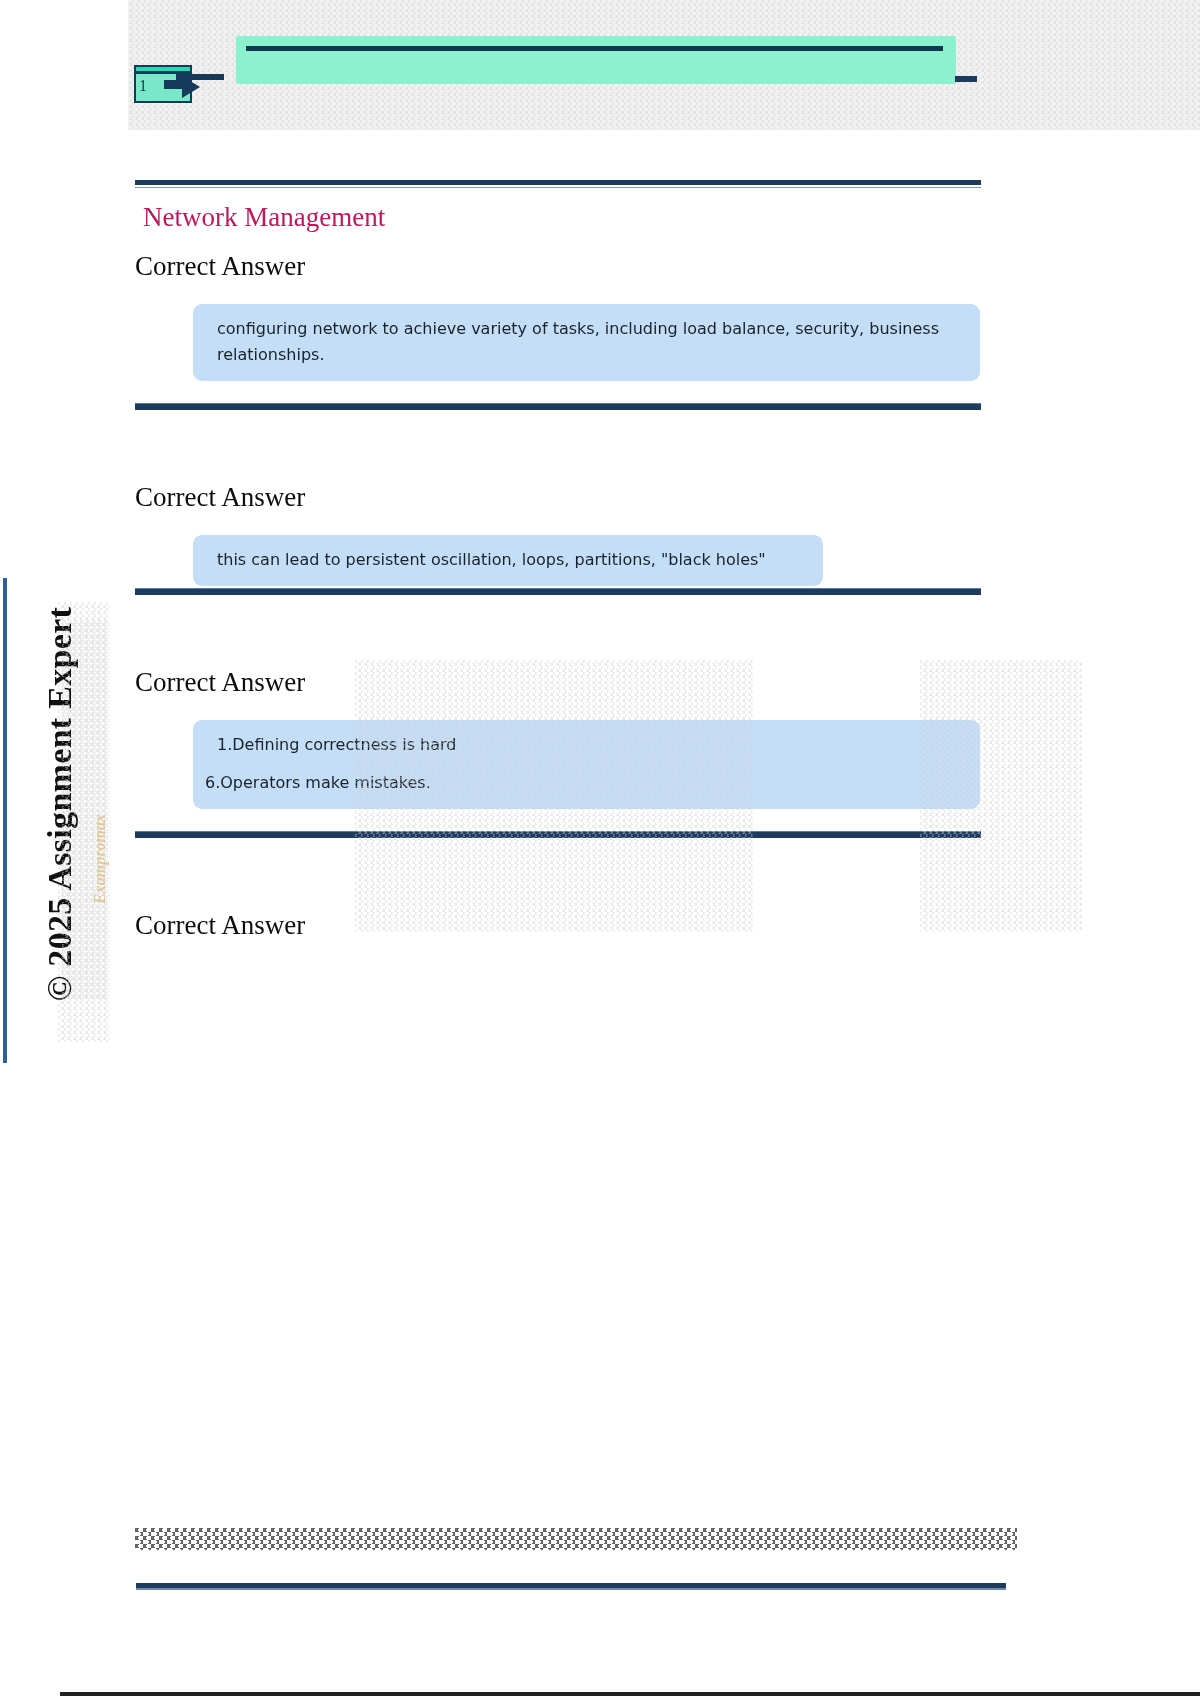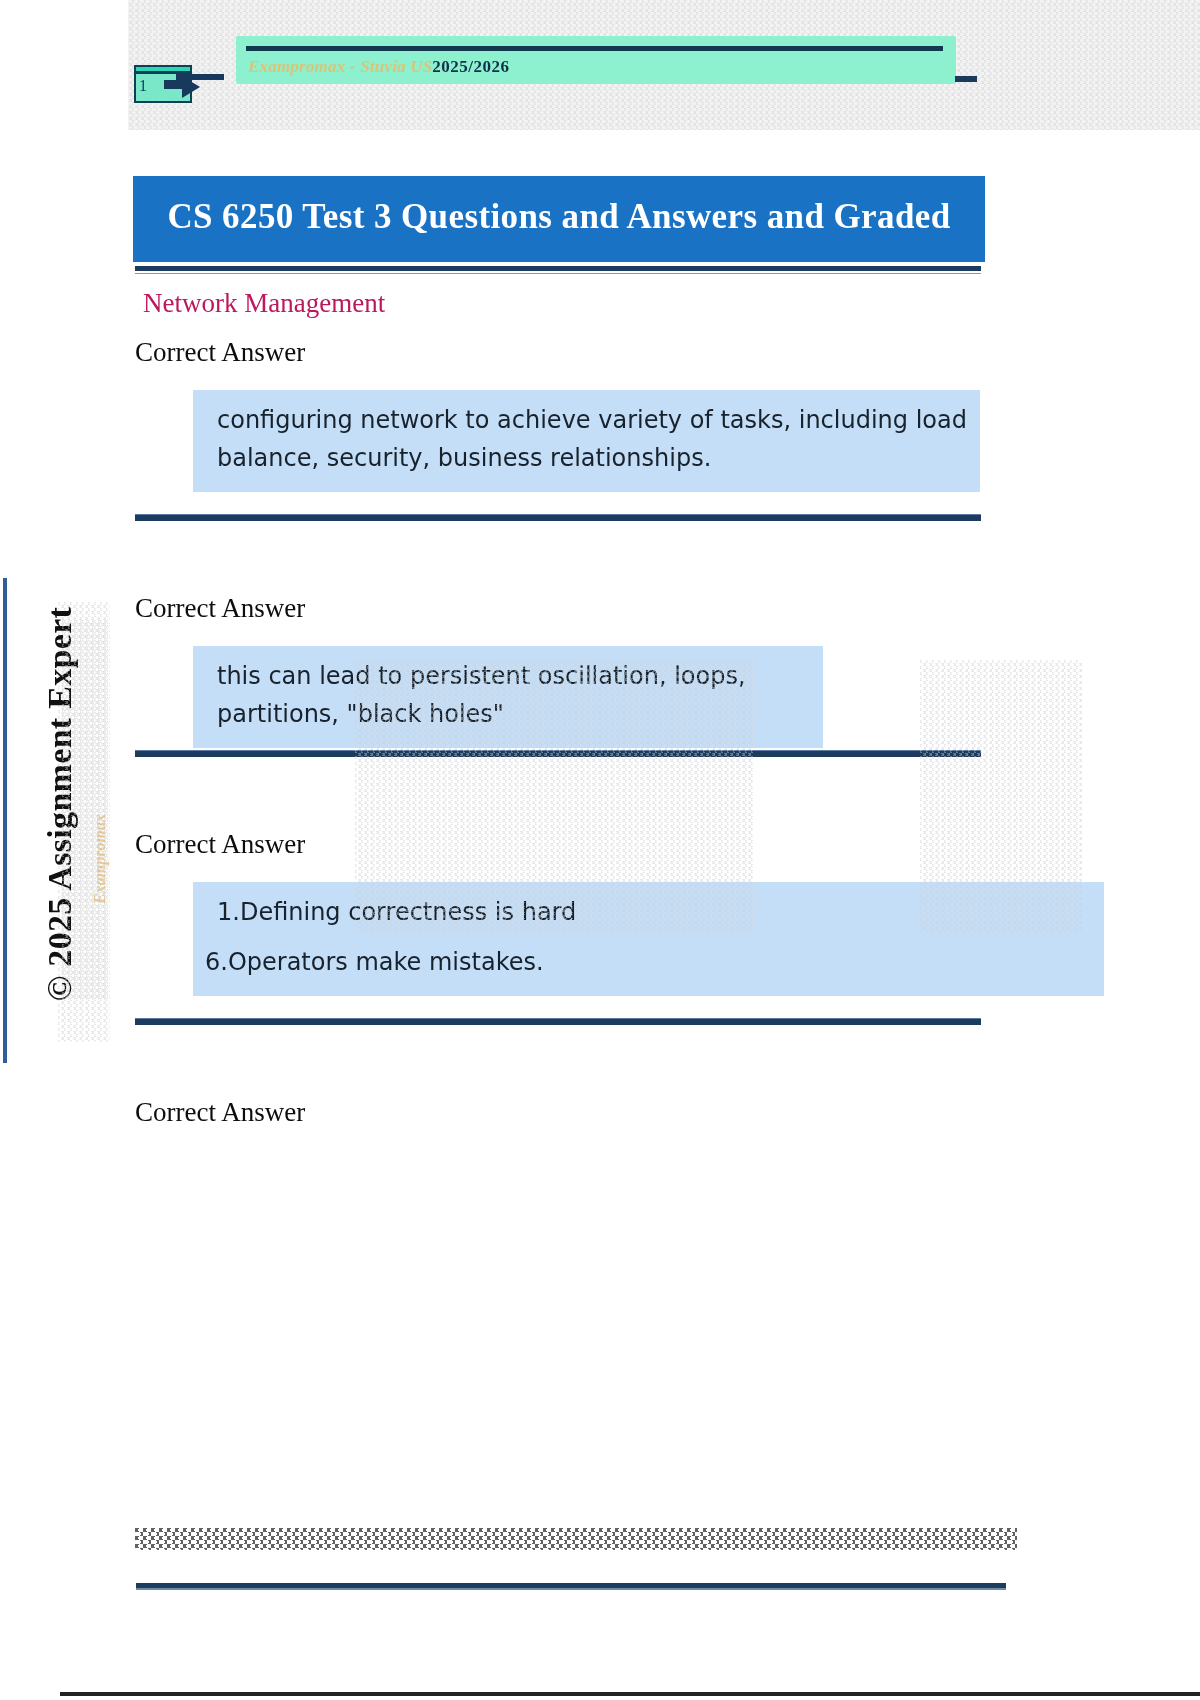--- a/index.html
+++ b/index.html
@@ -247,27 +247,28 @@
     font-size: 27px;
     color: #0d0d0d;
     padding: 16px 0 0 2px;
   }
   .answer-box {
     background: #c5def7;
     margin: 22px 0 0 60px;
     padding: 12px 12px 14px 12px;
     box-sizing: border-box;
     font-family: "DejaVu Sans", "Liberation Sans", sans-serif;
-    font-size: 24px;
+    font-size: 16px;
     line-height: 1.58;
     color: #18222c;
+    border-radius: 9px;
   }
   .answer-box.w1 { width: 787px; }
   .answer-box.w2 { width: 630px; }
-  .answer-box.w3 { width: 911px; }
+  .answer-box.w3 { width: 787px; }
   .answer-line { display: block; }
   .answer-line + .answer-line { margin-top: 12px; }
   .indent-first { padding-left: 12px; }
 
   .spacer-sm { height: 22px; }
   .spacer-lg { height: 56px; }
 
   
   .tex-patch { position: absolute; pointer-events: none; }
   .tex-a { left: 355px; top: 660px; width: 398px; height: 272px; }
@@ -308,46 +309,40 @@
 
 <div id="page">
 
   <div class="top-strip">
     <div class="top-strip-tex zigzag-texture"></div>
     <div class="top-strip-white-l"></div>
   </div>
 
   <div class="header-band"></div>
   <div class="header-rule"></div>
-  <div class="header-text">
-    <span class="hdr-site">Exampromax - Stuvia US</span><span class="hdr-year">2025/2026</span>
-  </div>
   <div class="header-stub"></div>
 
   <div class="page-tab">
     <div class="body"></div>
     <div class="cap"></div>
     <div class="arrow-bar"></div>
     <div class="arrow-stem"></div>
     <div class="arrow-head"></div>
     <div class="num">1</div>
   </div>
 
   <div class="wm-rail">
     <div class="wm-rail-border"></div>
     <div class="wm-rail-tex zigzag-texture"></div>
     <div class="wm-vert">© 2025 Assignment Expert</div>
     <div class="wm-vert-faint">Exampromax</div>
   </div>
 
   <div class="doc">
 
-    <div class="title-banner">
-      <div class="title">CS 6250 Test 3 Questions and Answers and Graded</div>
-    </div>
     <div class="rule-double"></div>
 
     <div class="qa-block">
       <div class="q-text">Network Management</div>
       <div class="ca-label">Correct Answer</div>
       <div class="answer-box w1">
         <span class="answer-line indent-first">configuring network to achieve variety of tasks, including load balance, security, business relationships.</span>
       </div>
       <div class="spacer-sm"></div>
       <div class="rule-thick"></div>

